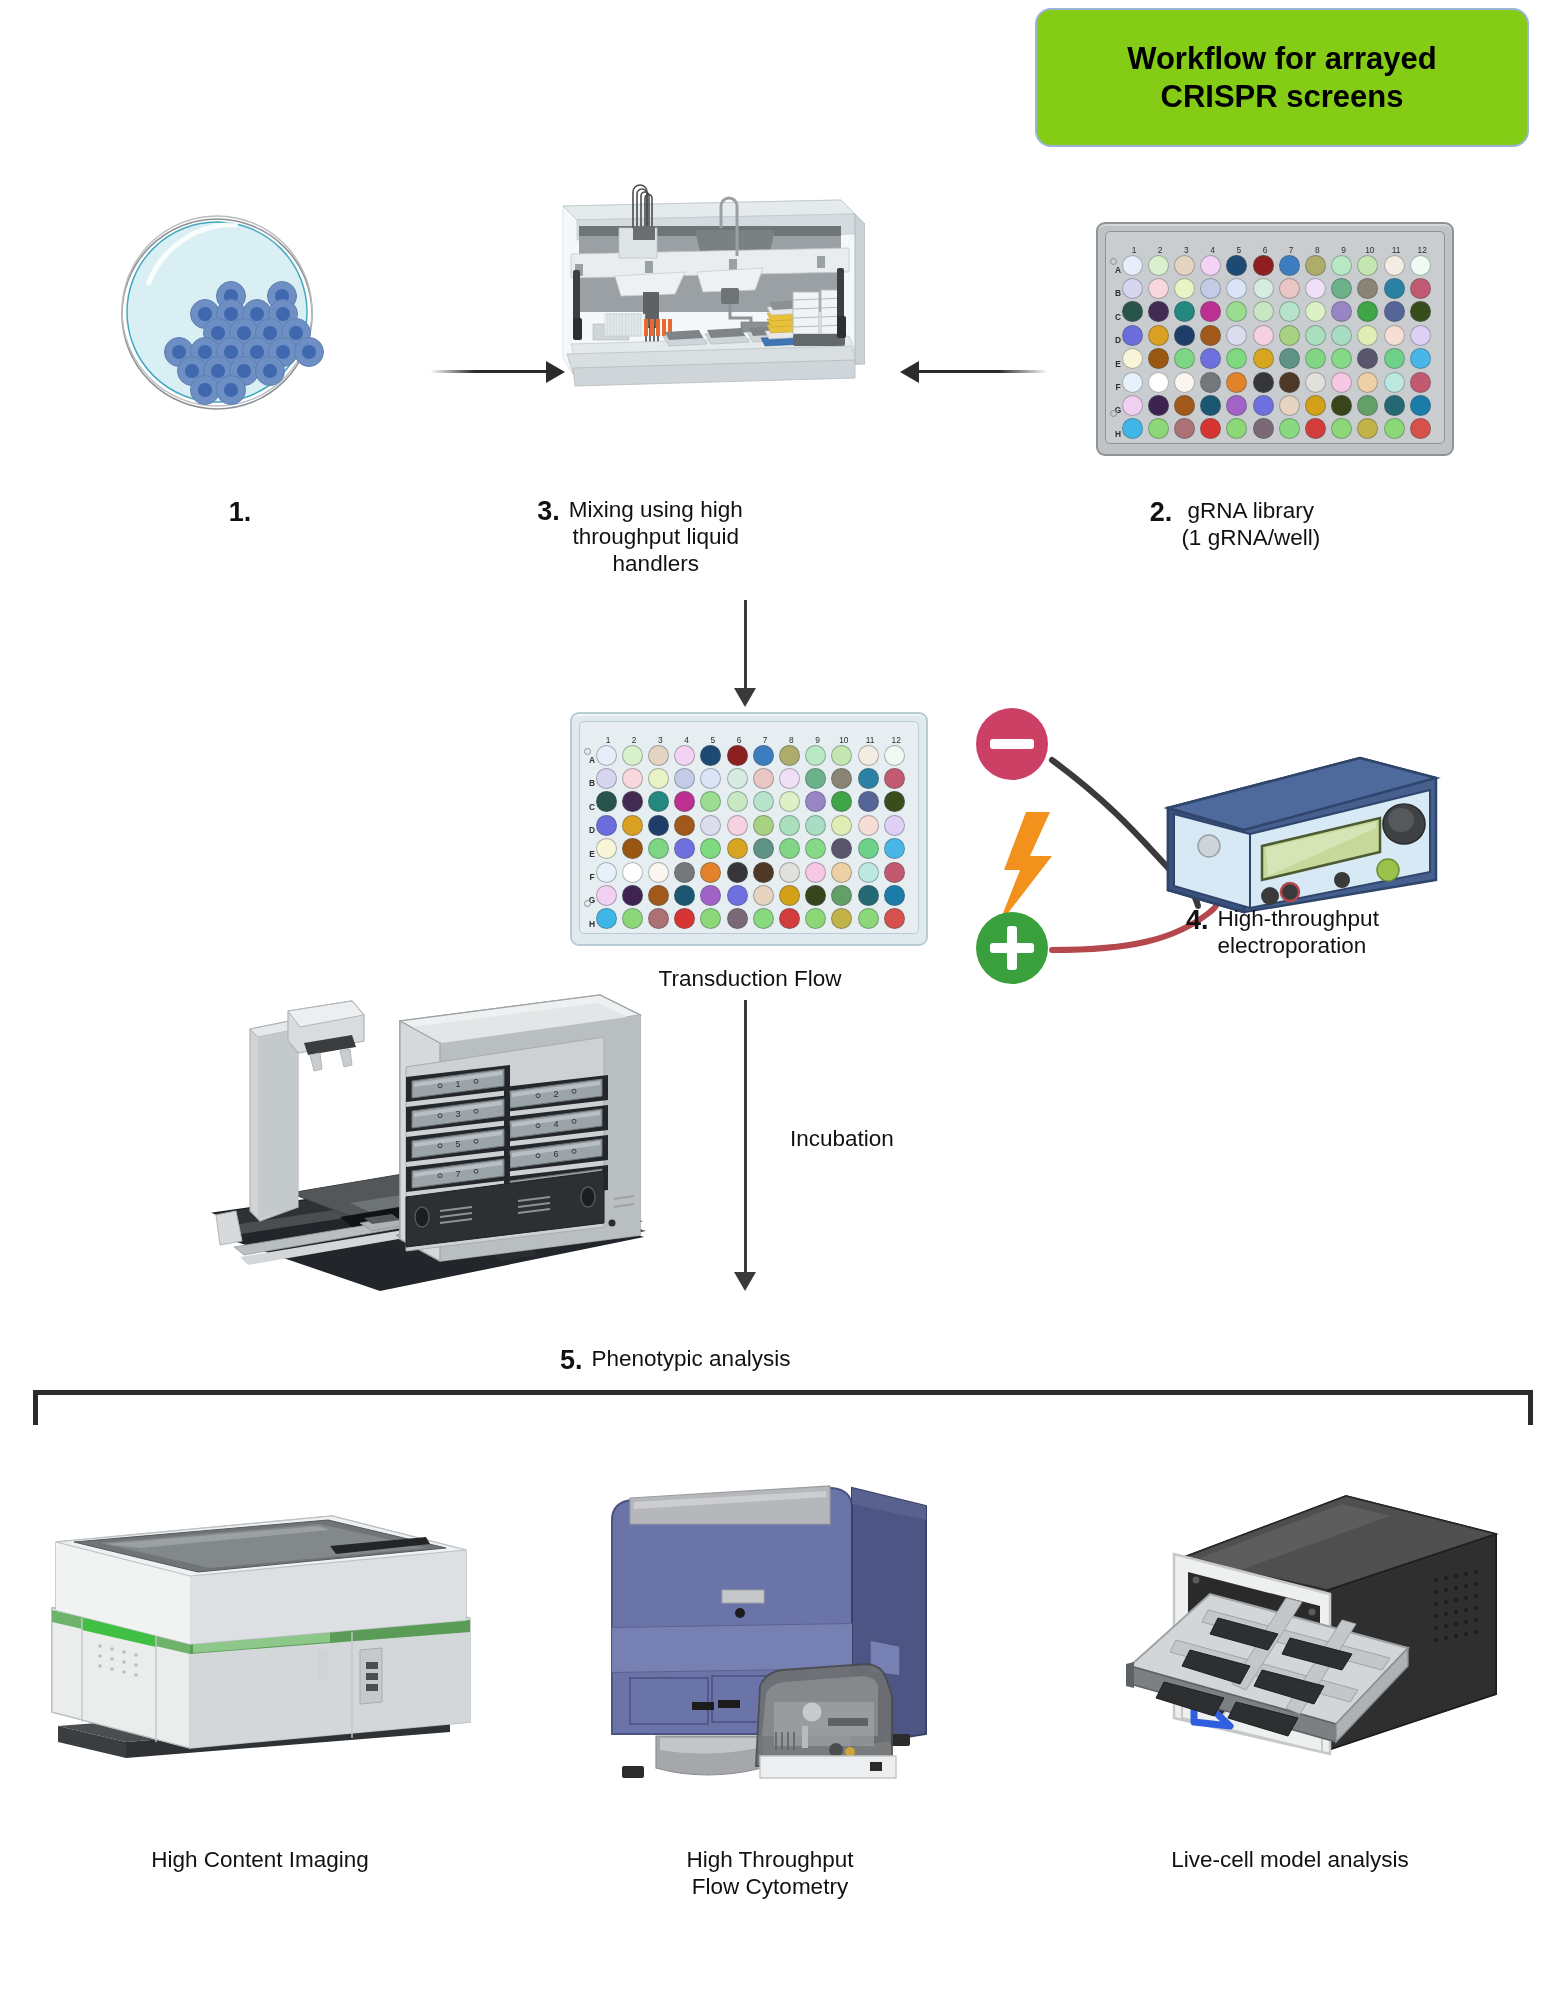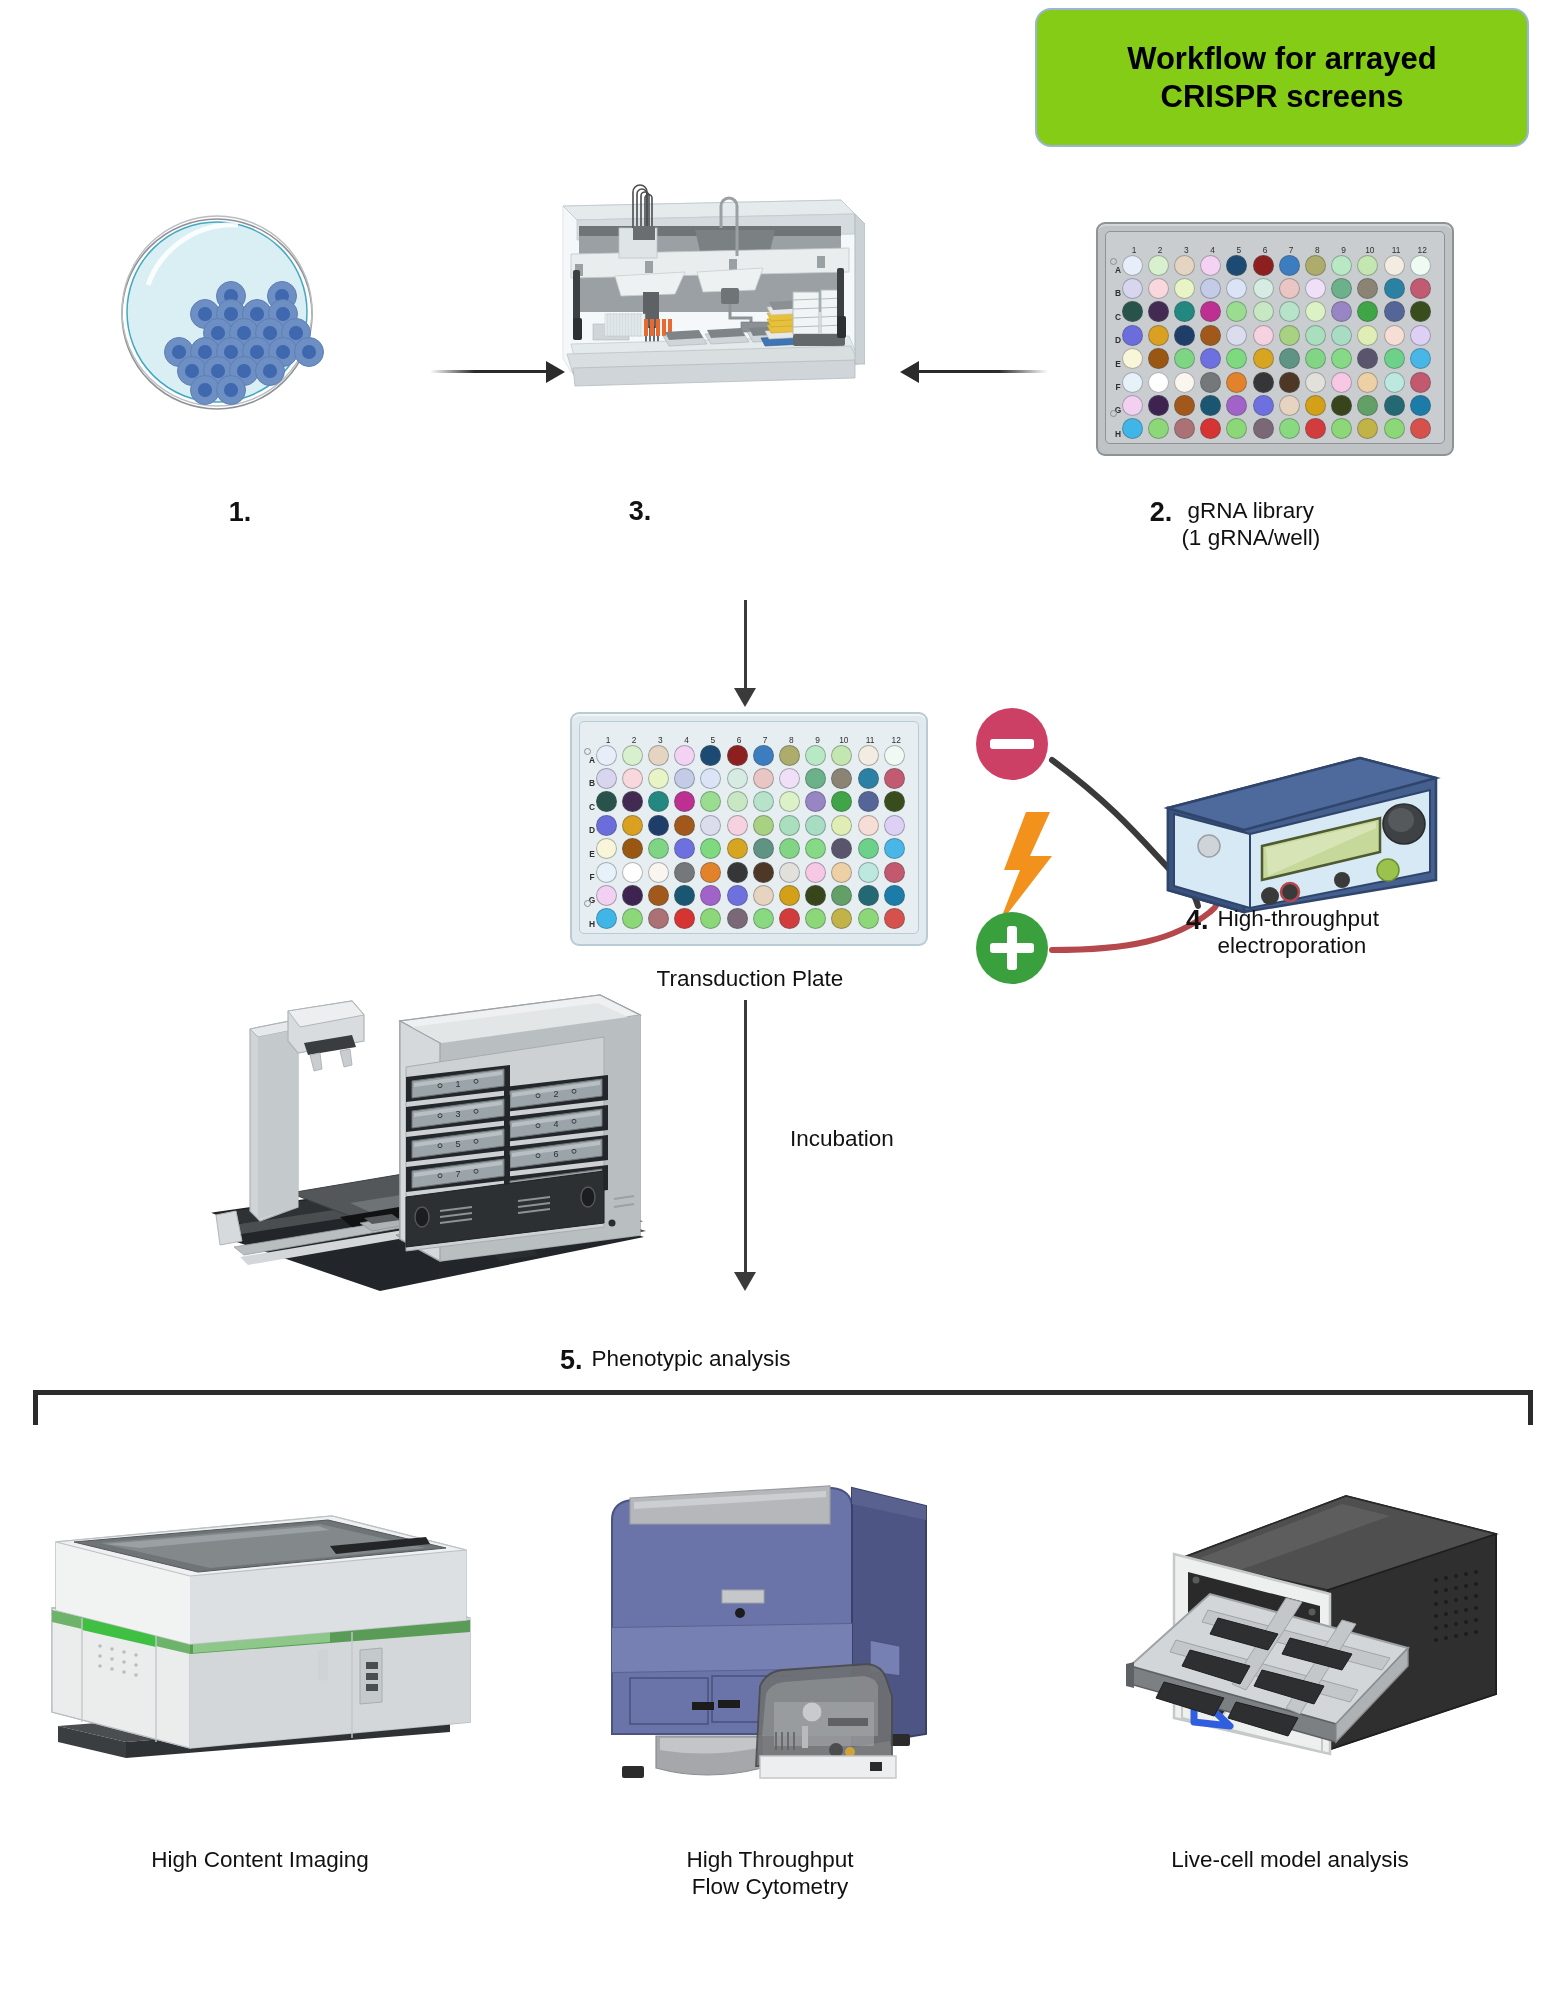--- a/index.html
+++ b/index.html
@@ -226,20 +226,25 @@
   <rect x="292" y="148" width="9" height="22" fill="#2c3032" rx="2"></rect>
 
   <polygon points="22,186 306,178 314,196 28,206" fill="#d9dee0" stroke="#bcc3c7" stroke-width="0.8"></polygon>
   <polygon points="28,200 310,192 310,210 30,218" fill="#cfd5d8" stroke="#b4bbbf" stroke-width="0.8"></polygon>
 
   <polygon points="310,46 320,56 320,196 310,196" fill="#cbd2d5" stroke="#aeb6ba" stroke-width="0.8"></polygon>
 </svg>
 </div>
 <div class="abs step-label" style="left:470px;top:496px;width:340px;">
   <div class="step-num">3.</div>
+  <div class="step-txt">
+    <span>Mixing using high</span><br>
+    <span>throughput liquid</span><br>
+    <span>handlers</span>
+  </div>
 </div>
 
 <div id="plate-library" class="plate" style="left:1096px;top:222px;width:358px;height:234px;">
     <div class="body" style="background: rgb(191, 195, 198); border: 2px solid rgb(142, 147, 150); box-shadow: rgb(211, 215, 218) 0px 2px 0px inset;"></div>
     <div class="inner" style="inset: 9px 9px 12px; background: rgb(201, 205, 208); border: 1px solid rgb(142, 147, 150);"></div>
     <div style="position: absolute; left: 7px; top: 7px; width: 20px; height: 20px; background: rgb(255, 255, 255); clip-path: polygon(0px 0px, 100% 0px, 0px 100%); opacity: 0;"></div>
     <div class="collab" style="left: 30px; top: 23px; width: 16px;">1</div>
     <div class="collab" style="left: 56.2px; top: 23px; width: 16px;">2</div>
     <div class="collab" style="left: 82.4px; top: 23px; width: 16px;">3</div>
     <div class="collab" style="left: 108.6px; top: 23px; width: 16px;">4</div>
@@ -487,21 +492,21 @@
     <div class="well" style="left: 156.5px; top: 196.3px; width: 21px; height: 21px; background: rgb(123, 104, 119); border: 1px solid rgba(80, 90, 95, 0.45);"></div>
     <div class="well" style="left: 182.7px; top: 196.3px; width: 21px; height: 21px; background: rgb(136, 217, 127); border: 1px solid rgba(80, 90, 95, 0.45);"></div>
     <div class="well" style="left: 208.9px; top: 196.3px; width: 21px; height: 21px; background: rgb(211, 60, 60); border: 1px solid rgba(80, 90, 95, 0.45);"></div>
     <div class="well" style="left: 235.1px; top: 196.3px; width: 21px; height: 21px; background: rgb(140, 216, 120); border: 1px solid rgba(80, 90, 95, 0.45);"></div>
     <div class="well" style="left: 261.3px; top: 196.3px; width: 21px; height: 21px; background: rgb(194, 179, 72); border: 1px solid rgba(80, 90, 95, 0.45);"></div>
     <div class="well" style="left: 287.5px; top: 196.3px; width: 21px; height: 21px; background: rgb(140, 216, 120); border: 1px solid rgba(80, 90, 95, 0.45);"></div>
     <div class="well" style="left: 313.7px; top: 196.3px; width: 21px; height: 21px; background: rgb(214, 80, 76); border: 1px solid rgba(80, 90, 95, 0.45);"></div>
     <div class="notch-dot" style="left: 14px; top: 36px; background: rgb(230, 238, 242);"></div>
     <div class="notch-dot" style="left: 14px; top: 188px; background: rgb(230, 238, 242);"></div>
   </div>
-<div class="abs plain-label" style="left:590px;top:965px;width:320px;">Transduction Plate</div>
+<div class="abs plain-label" style="left:590px;top:965px;width:320px;">Transduction Flow</div>
 
 <div id="electro" class="abs">
 <svg width="560" height="290" viewBox="0 0 560 290">
 
   <path d="M92 60 C 160 110, 190 150, 216 176 C 230 190, 236 196, 238 206" fill="none" stroke="#3a3a3a" stroke-width="6" stroke-linecap="round"></path>
   <path d="M92 250 C 170 250, 215 240, 250 212 C 258 206, 260 200, 260 192" fill="none" stroke="#b4484c" stroke-width="6" stroke-linecap="round"></path>
 
   <polygon points="208,108 400,58 476,78 476,180 284,212 208,190" fill="#455f8f" stroke="#2f456b" stroke-width="2.5"></polygon>
   <polygon points="208,108 284,130 284,212 208,190" fill="#3a527d" stroke="#2f456b" stroke-width="2.5"></polygon>
   <polygon points="208,108 400,58 476,78 284,130" fill="#4e6a9c" stroke="#2f456b" stroke-width="2.5"></polygon>

